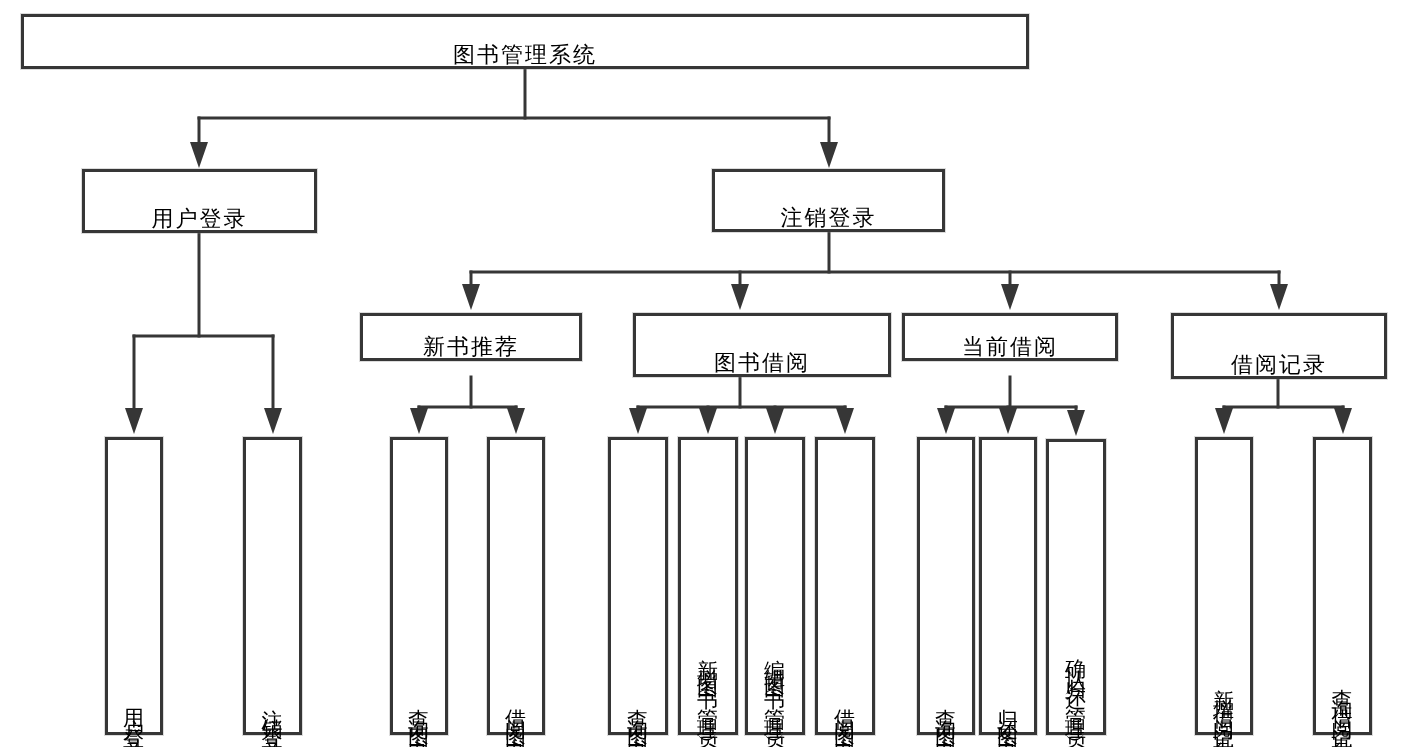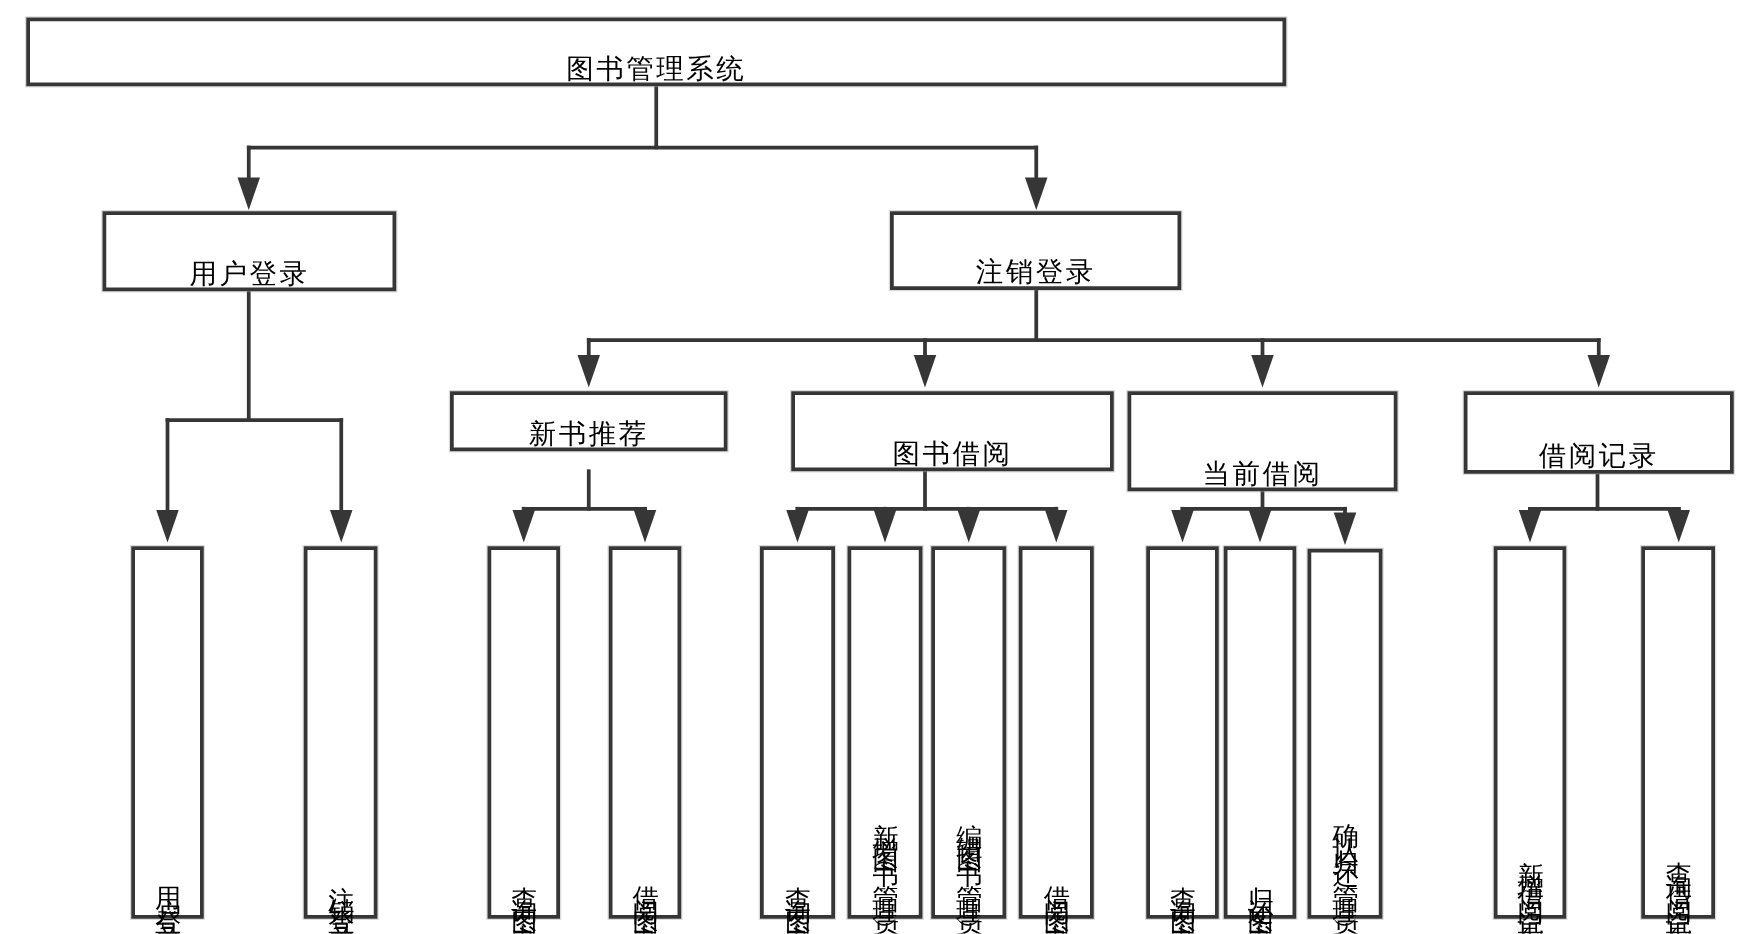--- a/index.html
+++ b/index.html
@@ -108,21 +108,21 @@
       </div>
       <div class="node h" style="left: 712px; top: 169px; width: 233px; height: 63px;">
         <span class="label">注销登录</span>
       </div>
       <div class="node h" style="left: 360px; top: 313px; width: 222px; height: 48px;">
         <span class="label">新书推荐</span>
       </div>
       <div class="node h" style="left: 633px; top: 313px; width: 258px; height: 64px;">
         <span class="label">图书借阅</span>
       </div>
-      <div class="node h" style="left: 902px; top: 313px; width: 216px; height: 80px;">
+      <div class="node h" style="left: 902px; top: 313px; width: 216px; height: 48px;">
         <span class="label">当前借阅</span>
       </div>
       <div class="node h" style="left: 1171px; top: 313px; width: 216px; height: 66px;">
         <span class="label">借阅记录</span>
       </div>
       <div class="node v" style="left: 105px; top: 437px; width: 58px; height: 298px;">
         <span class="label">用户登录</span>
       </div>
       <div class="node v" style="left: 243px; top: 437px; width: 59px; height: 298px;">
         <span class="label">注销登录</span>

